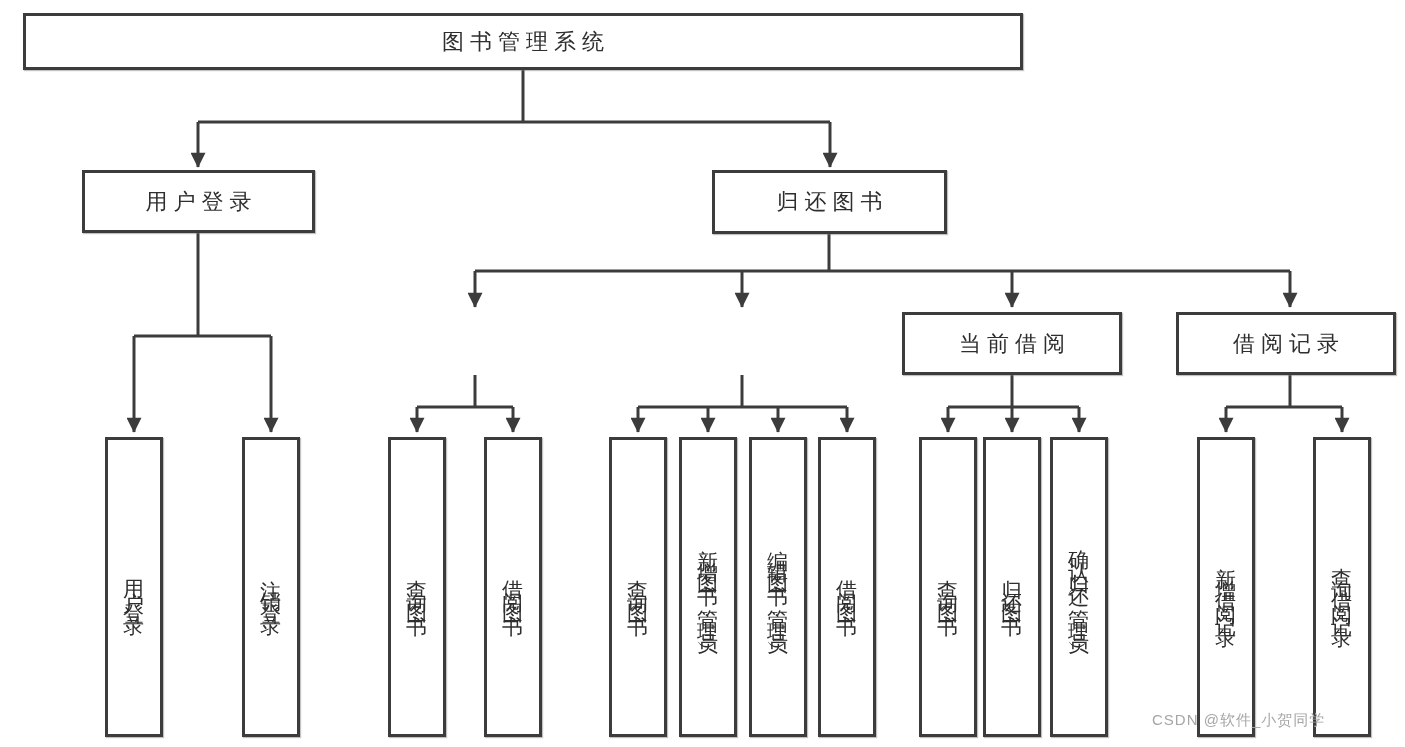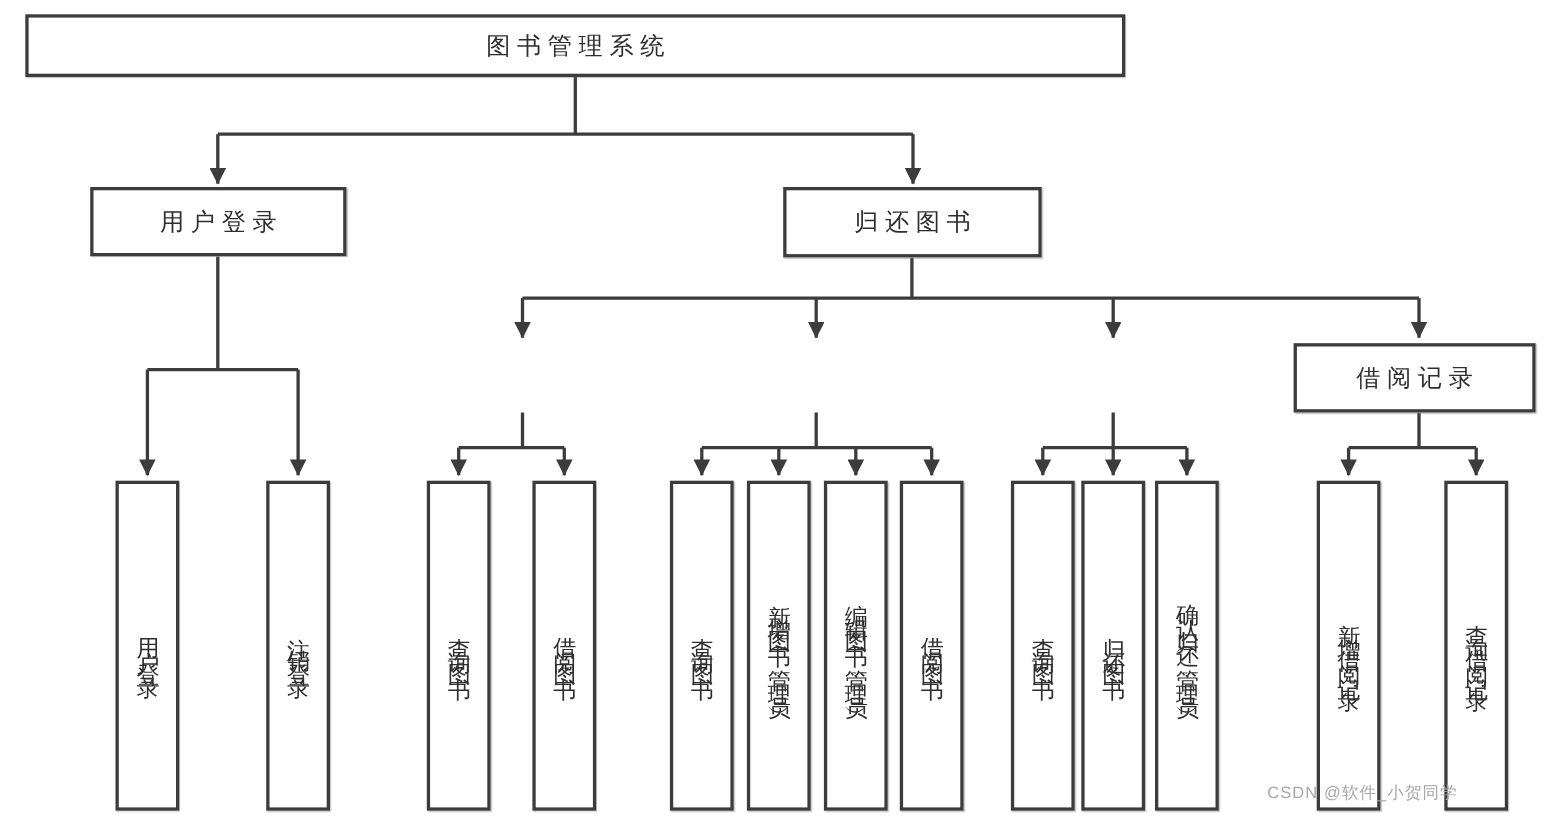--- a/index.html
+++ b/index.html
@@ -124,20 +124,23 @@
     <span class="lbl">图书管理系统</span>
   </div>
 
   <div class="node" style="left:82px;top:170px;width:233px;height:63px">
     <span class="lbl">用户登录</span>
   </div>
   <div class="node" style="left:712px;top:170px;width:235px;height:64px">
     <span class="lbl">归还图书</span>
   </div>
 
+  <div class="node" style="left:902px;top:312px;width:220px;height:63px">
+    <span class="lbl">当前借阅</span>
+  </div>
   <div class="node" style="left:1176px;top:312px;width:220px;height:63px">
     <span class="lbl">借阅记录</span>
   </div>
 
   <div class="node v" style="left:105px;top:437px;width:58px;height:300px">
     <span class="lbl">用户登录</span>
   </div>
   <div class="node v" style="left:242px;top:437px;width:58px;height:300px">
     <span class="lbl">注销登录</span>
   </div>

